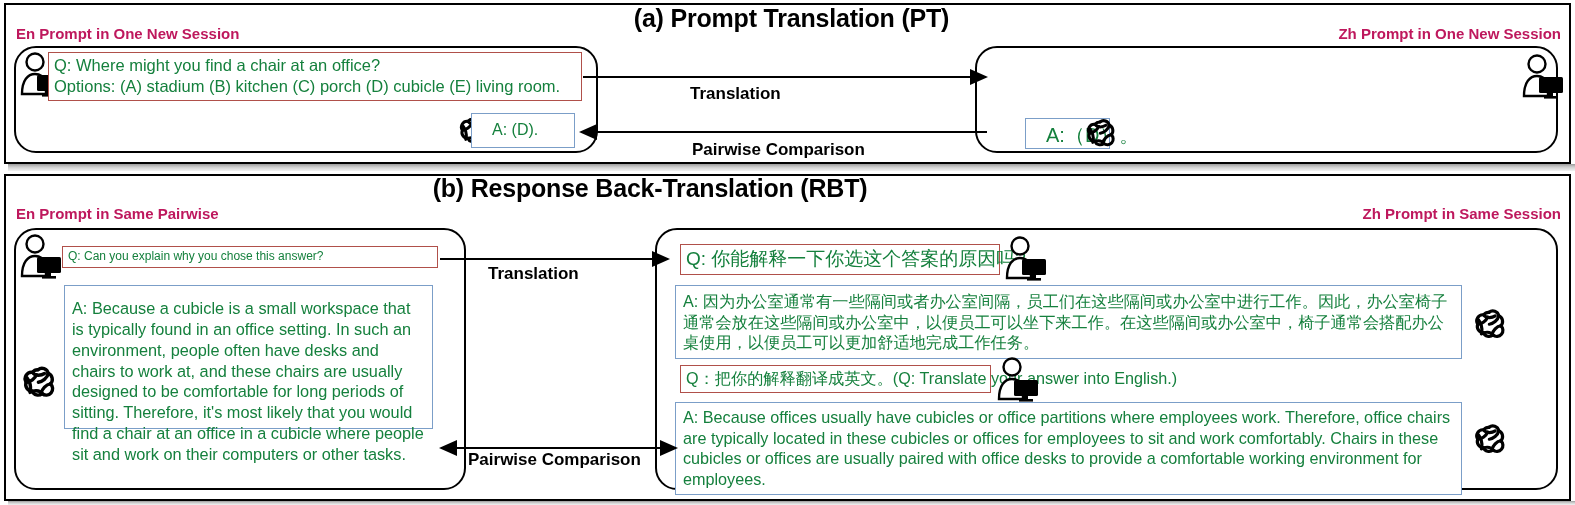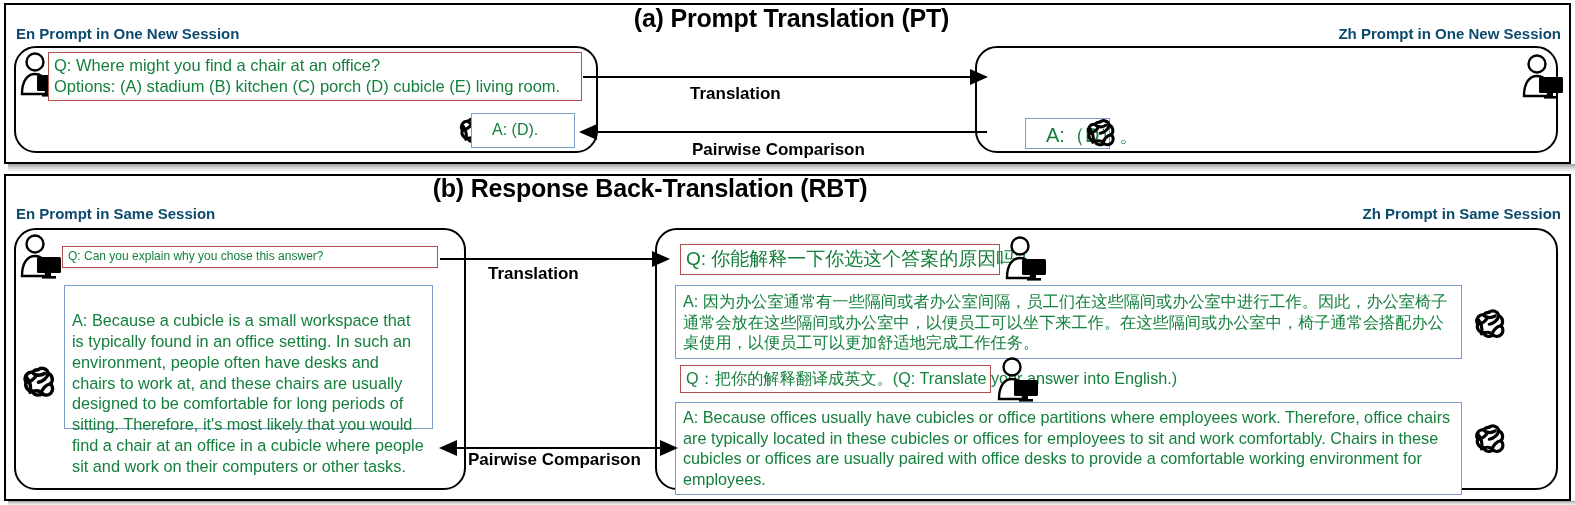--- a/index.html
+++ b/index.html
@@ -38,21 +38,21 @@
     color: #000;
     white-space: nowrap;
   }
   #title-a { left: 8px; top: 4px; width: 1567px; text-align: center; font-size: 25px; letter-spacing: -0.2px; }
   #title-b { left: 0; top: 174px; width: 1300px; text-align: center; font-size: 25px; letter-spacing: -0.2px; }
 
   .session-label {
     position: absolute;
     font-weight: bold;
     font-size: 15px;
-    color: #0c4a6e;
+    color: #be185d;
     white-space: nowrap;
   }
   #label-a-en { left: 16px; top: 25px; }
   #label-a-zh { right: 14px; top: 25px; }
   #label-b-en { left: 16px; top: 205px; }
   #label-b-zh { right: 14px; top: 205px; }
 
   
   .session-box {
     position: absolute;
@@ -79,21 +79,21 @@
   .bubble.wrap .line { white-space: normal; }
 
   
   #a-en-q { left: 48px;  top: 52px;  width: 534px; font-size: 16.5px; }
   #a-en-a { left: 471px; top: 113px; width: 104px; height: 35px; font-size: 16px; padding-top: 6px; }
   #a-zh-q { left: 993px; top: 52px;  width: 527px; font-size: 16.5px; }
   #a-zh-a { left: 993px; top: 118px; width: 85px;  height: 31px; font-size: 20px; padding-top: 4px; margin-left: 32px; }
 
   
   #b-en-q { left: 62px;  top: 246px; width: 376px; font-size: 12px; }
-  #b-en-a { left: 64px;  top: 285px; width: 369px; height: 144px; font-size: 16.3px; padding: 24px 7px; }
+  #b-en-a { left: 64px;  top: 285px; width: 369px; height: 144px; font-size: 16.3px; padding: 12px 7px; }
   #b-zh-q1 { left: 680px; top: 244px; width: 320px; font-size: 19px; }
   #b-zh-a1 { left: 675px; top: 285px; width: 787px; font-size: 16.2px; padding: 5px 7px; }
   #b-zh-q2 { left: 680px; top: 365px; width: 311px; font-size: 16.2px; }
   #b-zh-a2 { left: 675px; top: 402px; width: 787px; font-size: 16.2px; padding: 4px 7px; }
 
   
   .icon { position: absolute; }
   .icon svg { display: block; }
 
   #icon-user-a-en { left: 20px;  top: 52px;  width: 42px; height: 46px; }
@@ -231,21 +231,21 @@
   </svg>
 
   <div class="flow-label" id="flow-a-trans">Translation</div>
   <div class="flow-label" id="flow-a-pair">Pairwise Comparison</div>
 
   <div class="panel" id="panel-b"></div>
   <div class="panel-shadow" id="shadow-b"></div>
 
   <div class="panel-title" id="title-b">(b) Response Back-Translation (RBT)</div>
 
-  <div class="session-label" id="label-b-en">En Prompt in Same Session</div>
+  <div class="session-label" id="label-b-en">En Prompt in Same Pairwise</div>
   <div class="session-label" id="label-b-zh">Zh Prompt in Same Session</div>
 
   <div class="session-box" id="sess-b-en"></div>
   <div class="session-box" id="sess-b-zh"></div>
 
   <div class="icon" id="icon-user-b-en">
     <svg viewBox="0 0 42 46" width="42" height="46">
       <circle cx="15" cy="10" r="8.5" fill="#fff" stroke="#000" stroke-width="2.4"></circle>
       <path d="M2 42 C2 28 8 22 15 22 C20 22 24 25 26 30 L26 42 Z" fill="#fff" stroke="#000" stroke-width="2.4"></path>
       <rect x="17" y="23" width="24" height="16" rx="1.5" fill="#000"></rect>

